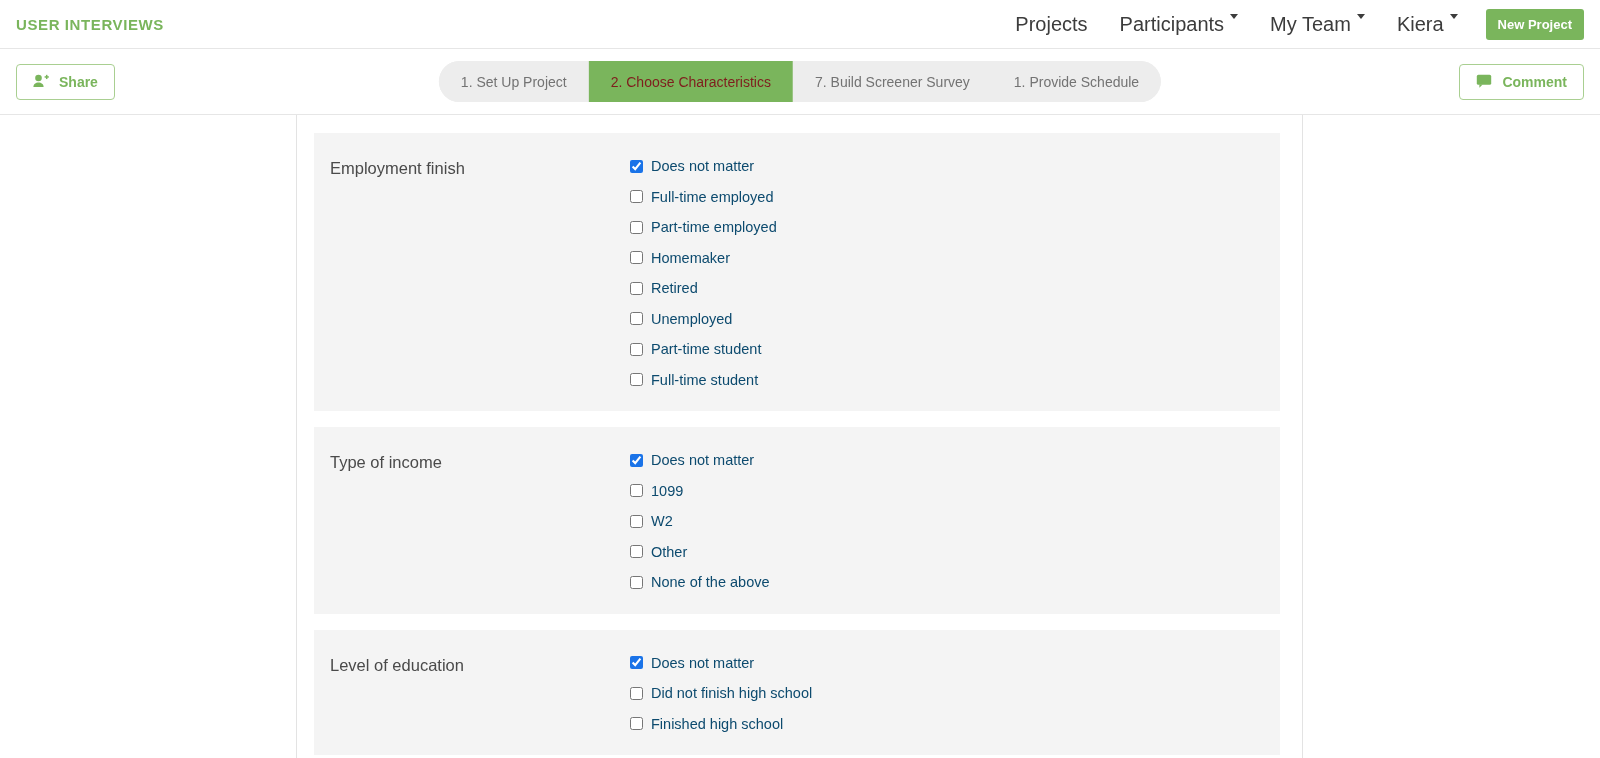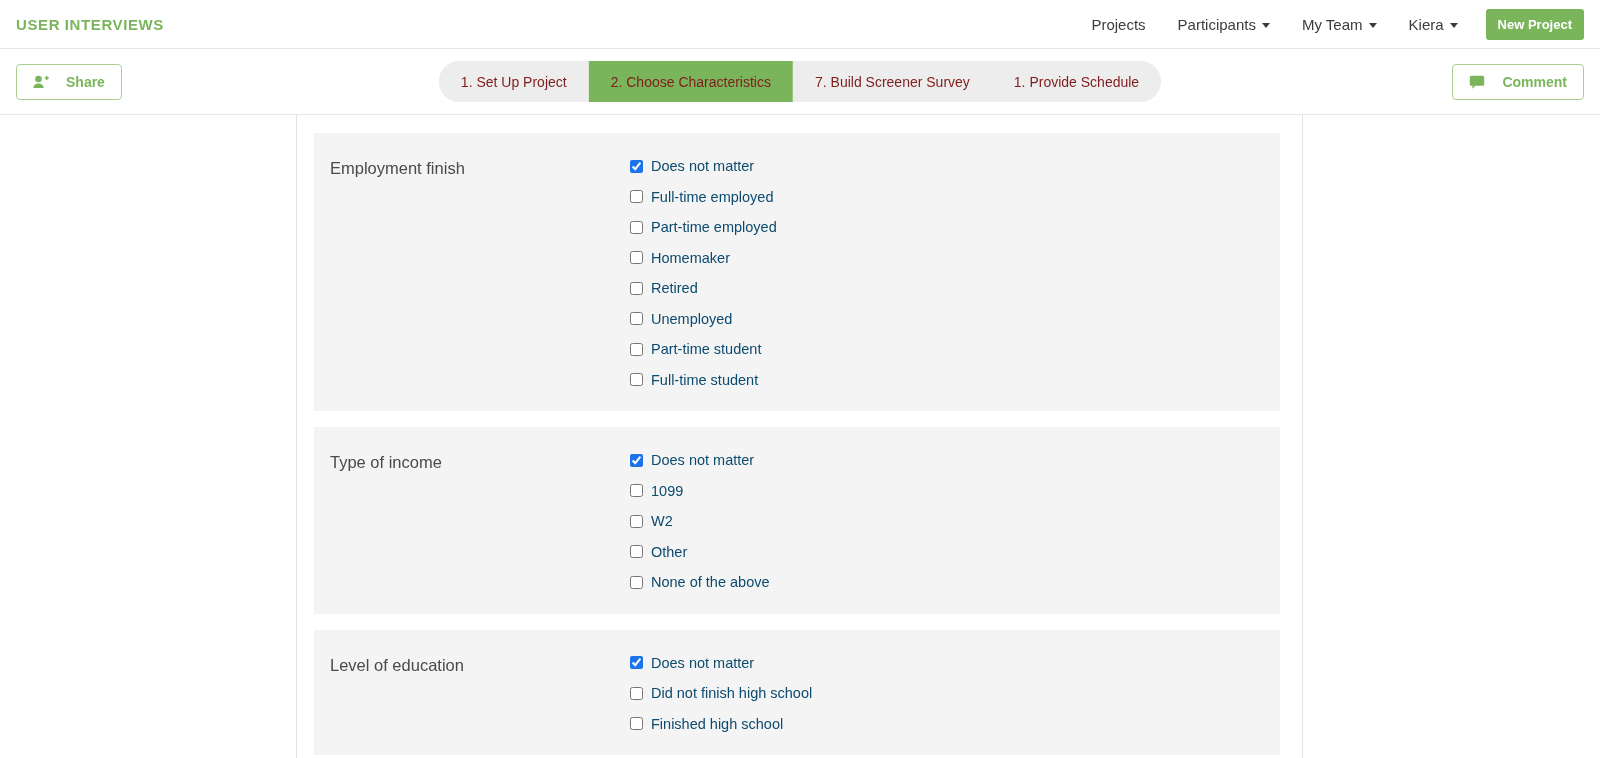--- a/index.html
+++ b/index.html
@@ -28,25 +28,24 @@
     color: #7ab55c;
     white-space: nowrap;
   }
   .topnav {
     margin-left: auto;
     display: flex;
     align-items: center;
     gap: 0px;
   }
   .topnav-item {
-    font-size: 15px;
+    font-size: 20px;
     color: #3c3c3c;
     padding: 0 16px;
     display: flex;
-    align-items: center;
     gap: 6px;
     white-space: nowrap;
     cursor: pointer;
   }
   .caret {
     width: 0; height: 0;
     border-left: 4.5px solid transparent;
     border-right: 4.5px solid transparent;
     border-top: 5px solid #3c3c3c;
     display: inline-block;
@@ -72,22 +71,21 @@
     position: relative;
     height: 66px;
     background: #ffffff;
     border-bottom: 1px solid #e6e6e6;
     display: flex;
     align-items: center;
     padding: 0 16px;
   }
   .outline-btn {
     display: inline-flex;
-    align-items: center;
-    gap: 17px;
+    gap: 10px;
     border: 1px solid #a9cf91;
     border-radius: 4px;
     background: #ffffff;
     color: #7ab55c;
     font-size: 14px;
     font-weight: bold;
     padding: 9px 16px;
     cursor: pointer;
     white-space: nowrap;
     font-family: "Liberation Sans", sans-serif;
@@ -104,21 +102,21 @@
     background: #ededed;
     height: 41px;
   }
   .step {
     display: flex;
     align-items: center;
     justify-content: center;
     height: 41px;
     padding: 0 22px;
     font-size: 14px;
-    color: #7f1d1d;
+    color: #737373;
     background: #ededed;
     white-space: nowrap;
     cursor: pointer;
   }
   .step.active {
     background: #7ab55c;
     color: #7f1d1d;
   }
   .comment-wrap { margin-left: auto; }
 

